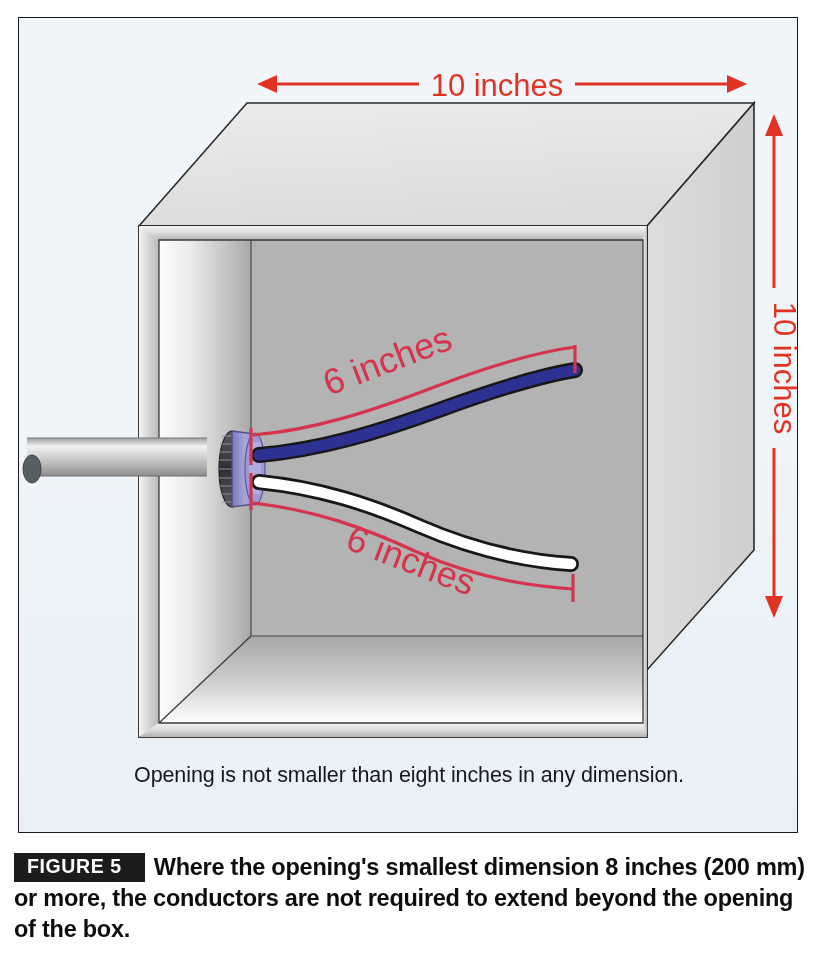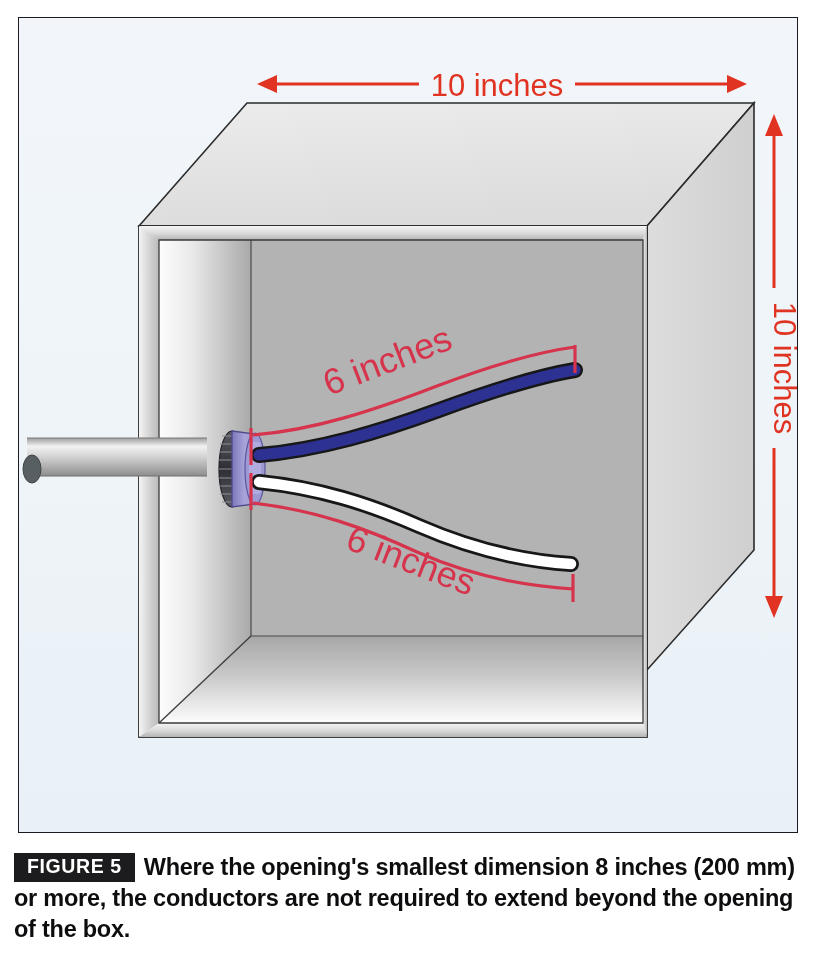--- a/index.html
+++ b/index.html
@@ -64,21 +64,21 @@
     color: #0d0d0f;
     letter-spacing: -0.25px;
   }
   #figure-badge {
     display: inline-block;
     background: #1c1c1e;
     color: #ffffff;
     font-size: 19.5px;
     font-weight: bold;
     letter-spacing: 0.6px;
-    padding: 3px 13px 4px 13px;
+    padding: 3px 23px 4px 13px;
     margin-right: 9px;
     vertical-align: 2px;
     line-height: 1.12;
   }
 </style>
 </head>
 <body>
 
 <div id="root">
 
@@ -245,19 +245,20 @@
 
       <g stroke="#e03322" stroke-width="3">
         <line x1="755" y1="112" x2="755" y2="270"></line>
         <line x1="755" y1="430" x2="755" y2="582"></line>
         <polygon points="755,96 746,118 764,118" fill="#e03322" stroke="none"></polygon>
         <polygon points="755,600 746,578 764,578" fill="#e03322" stroke="none"></polygon>
       </g>
       <text x="755" y="350" fill="#e03322" text-anchor="middle" font-family="Liberation Sans, sans-serif" font-size="31" transform="rotate(90 755 350)">10 inches</text>
     </svg>
 
+    <div id="opening-note">Opening is not smaller than eight inches in any dimension.</div>
   </div>
 
   <div id="caption">
     <span id="figure-badge">FIGURE 5</span><span>Where the opening's smallest dimension 8 inches (200 mm) or more, the conductors are not required to extend beyond the opening of the box.</span>
   </div>
 
 </div>
 
 </body></html>

